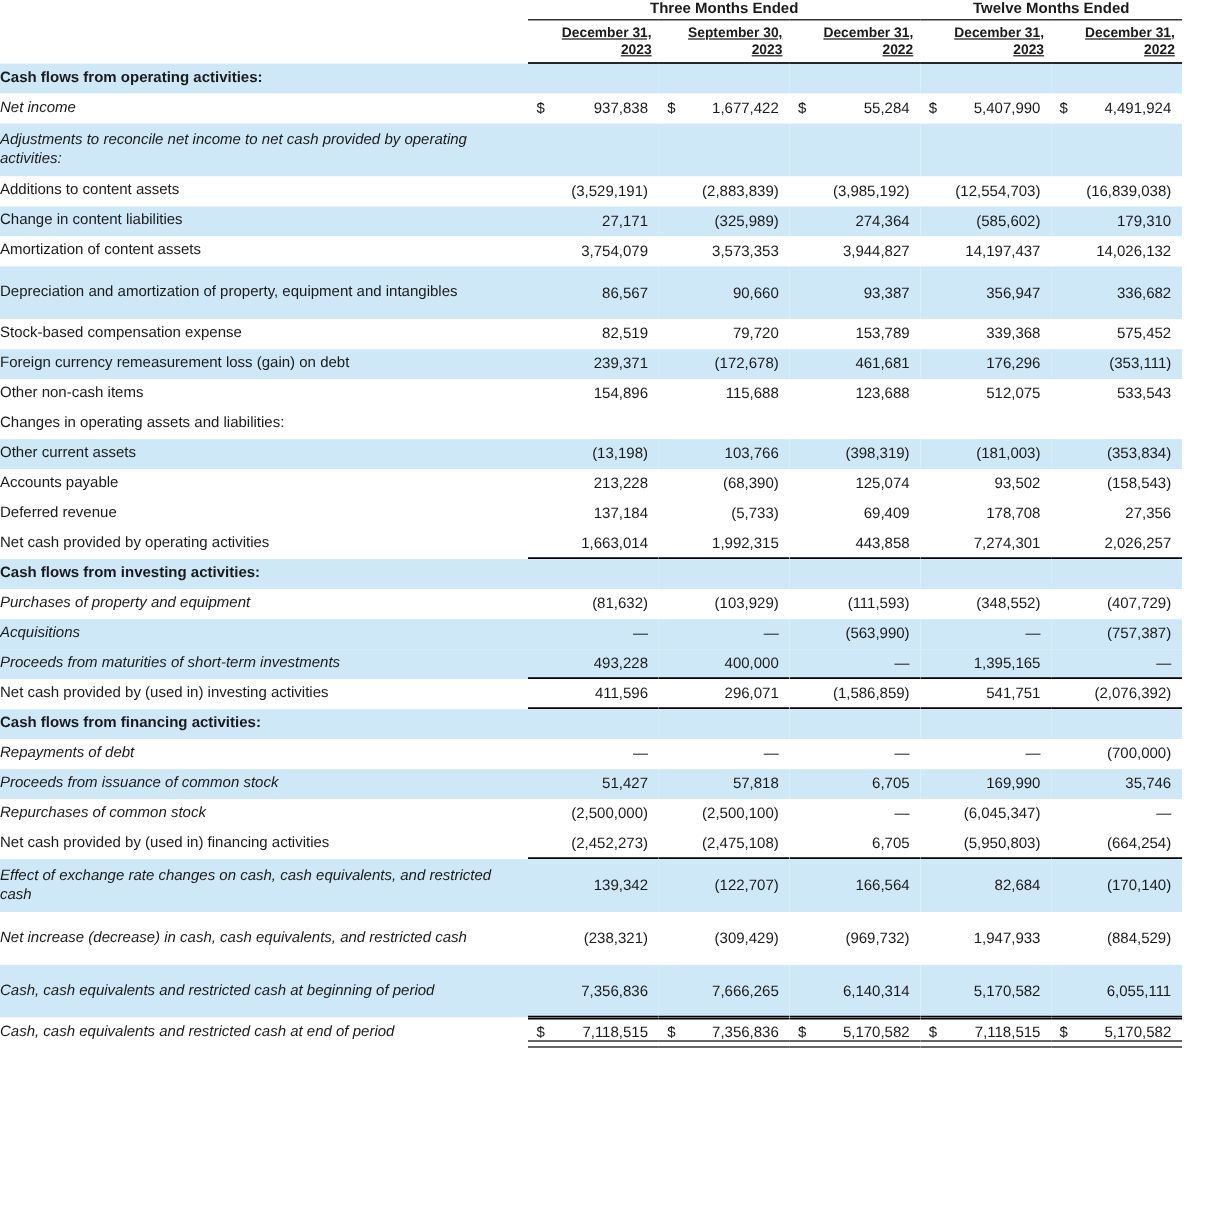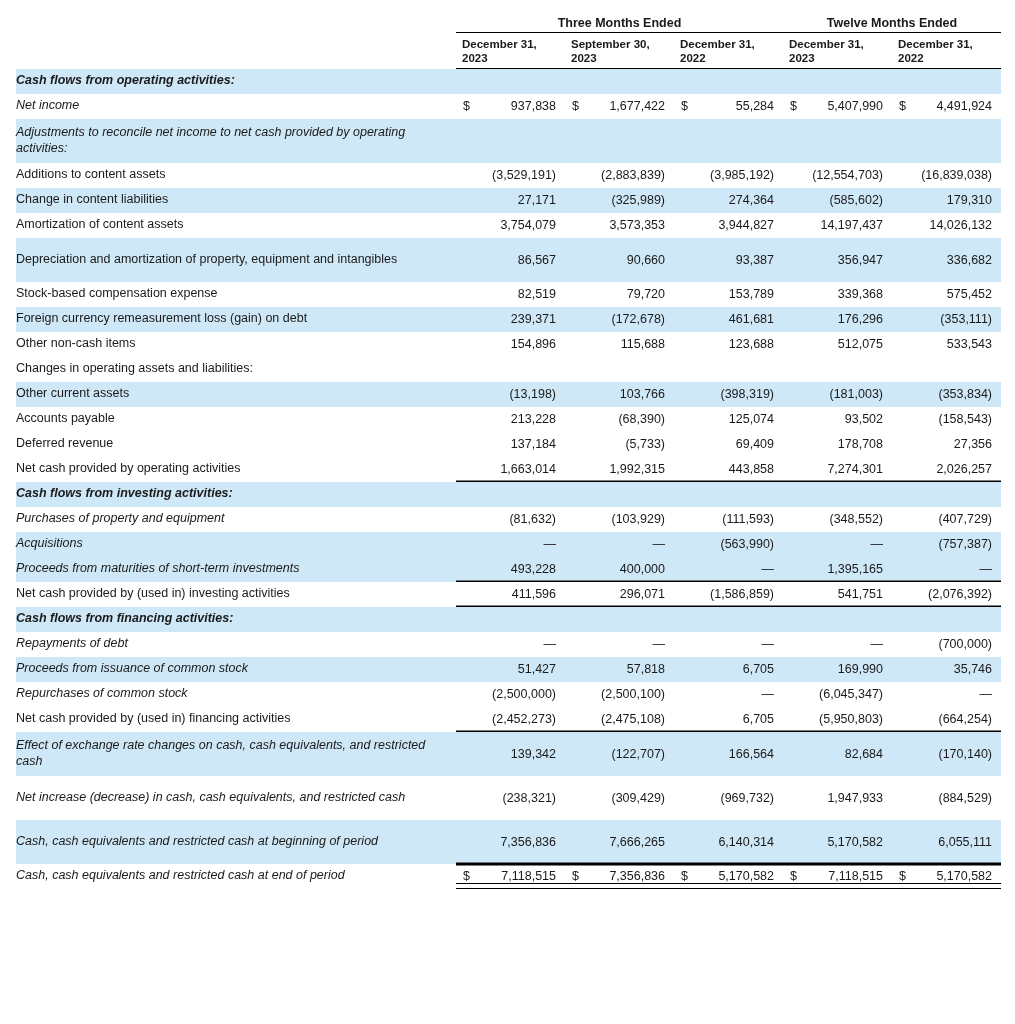--- a/index.html
+++ b/index.html
@@ -7,21 +7,21 @@
     width:1015px;height:1024px;
     background:#ffffff;
     font-family:"Liberation Sans", sans-serif;
     color:#1a1a1a;
     -webkit-font-smoothing:antialiased;
   }
   #sheet{
     position:relative;
     width:846px;height:1024px;
     box-sizing:border-box;
-    padding:16px;
+    padding:0;
   }
   table.cf{
     border-collapse:collapse;
     width:985px;
     margin-left:0px;
     table-layout:fixed;
     font-size:12.5px;
   }
   col.c-label{width:440px;}
   col.c-num{width:109px;}
@@ -32,47 +32,48 @@
   .grp-title{
     text-align:center;
     font-weight:bold;
     font-size:12.5px;
     padding-bottom:2px;
   }
   .grp-rule{
     border-bottom:1.6px solid #000;
   }
   .colhead{
-    text-align:left;
+    text-align:right;
     font-weight:bold;
     font-size:11.5px;
     line-height:1.22;
     padding:4px 6px 3px 6px;
     border-bottom:1.6px solid #000;
+    text-decoration:underline;
   }
 
   
   tbody tr{height:25px;}
   tbody td{
     padding:0;
     vertical-align:middle;
     font-size:12.5px;
   }
   td.lbl{
     padding:3px 8px 3px 0;
     line-height:1.25;
   }
   td.num{
     text-align:right;
     padding:3px 9px 3px 4px;
     white-space:nowrap;
     font-variant-numeric:tabular-nums;
   }
   
-  .i0{padding-left:14px;font-weight:bold;font-style:italic;}
+  .i0{padding-left:14px;font-weight:bold;}
   .i1{padding-left:18px;font-style:italic;}
   .i2{padding-left:34px;}
   .i3{padding-left:50px;}
   .i4{padding-left:106px;}
 
   
   tr.band td{background:#cfe8f7;}
   tr.plain td{background:#ffffff;}
 
   

